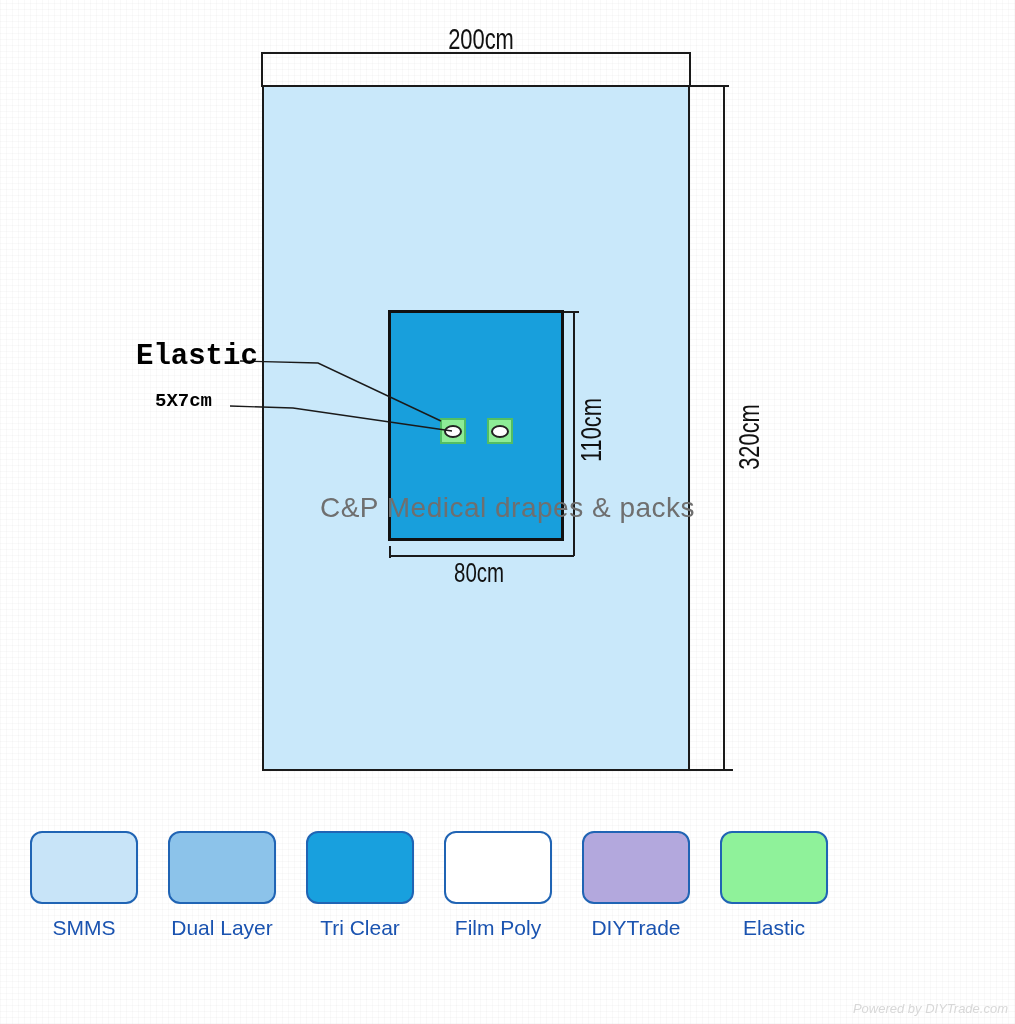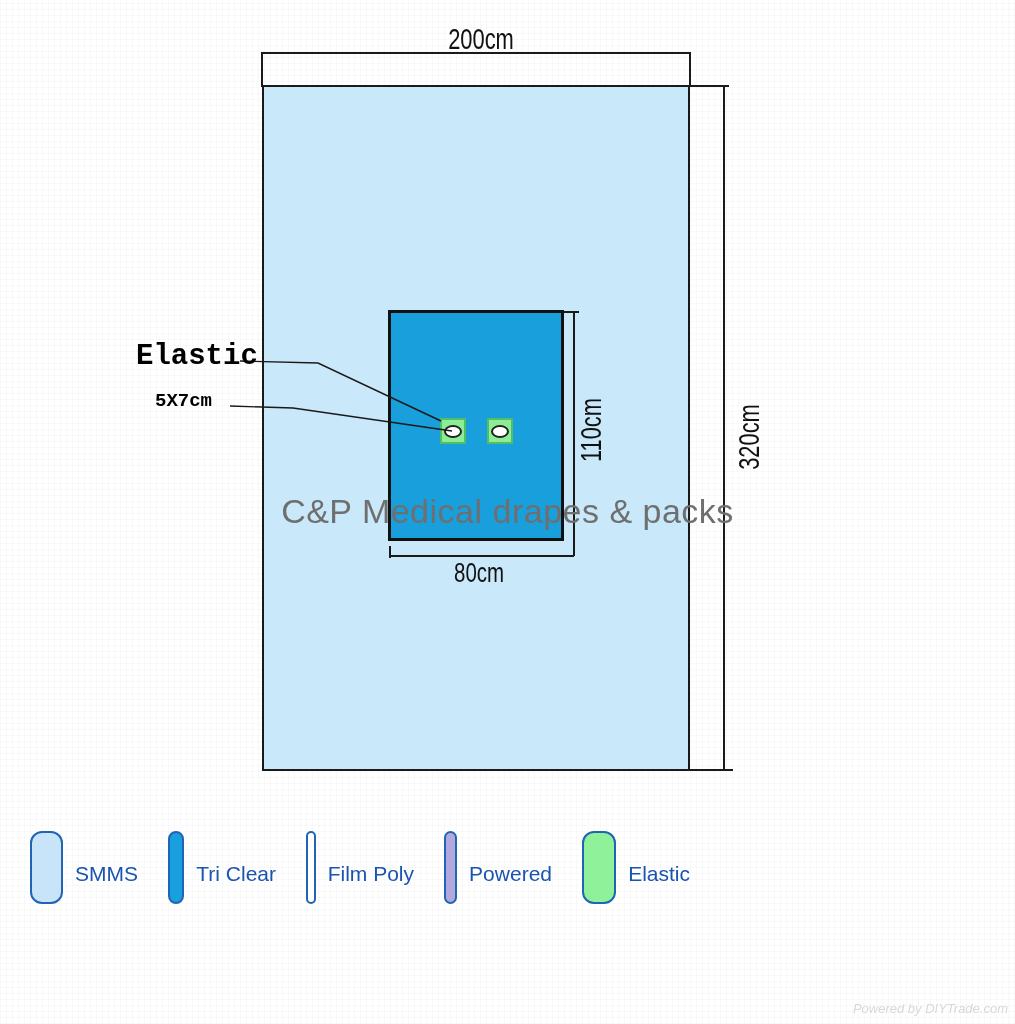--- a/index.html
+++ b/index.html
@@ -52,30 +52,30 @@
 
   .callout {
     position:absolute; z-index:5; color:#000; white-space:nowrap;
     font-family:"Liberation Mono", monospace; font-weight:700;
   }
   .callout-elastic { left:136px; top:340px; font-size:29px; }
   .callout-size    { left:155px; top:390px; font-size:19px; }
 
   .watermark {
     position:absolute; z-index:6; left:245px; top:492px; width:525px;
-    text-align:center; font-size:34px; letter-spacing:0.5px; color:#6f6f6f;
+    text-align:center; font-size:28px; letter-spacing:0.5px; color:#6f6f6f;
     white-space:nowrap;
   }
 
   
   .legend {
     position:absolute; left:30px; top:831px; z-index:5;
     display:flex; gap:30px;
   }
-  .legend-item { width:108px; display:flex; flex-direction:row; align-items:center;gap:12px; }
+  .legend-item { width:108px; display:flex; flex-direction:column; align-items:center; }
   .swatch {
     width:108px; height:73px; border:2px solid #2064b4; border-radius:12px;
   }
   .legend-label {
     margin-top:12px; font-size:21px; color:#1a53b0; white-space:nowrap;
   }
 
   .credit {
     position:absolute; z-index:5; right:7px; top:1001px;
     font-size:13px; font-style:italic; color:#d8d8d8; white-space:nowrap;margin-left:36px;
@@ -114,30 +114,34 @@
   <div class="callout callout-size">5X7cm</div>
 
   <div class="watermark">C&amp;P Medical drapes &amp; packs</div>
 
   <div class="legend">
     <div class="legend-item">
       <div class="swatch" style="background-color: rgb(200, 228, 248);"></div>
       <div class="legend-label">SMMS</div>
     </div>
     <div class="legend-item">
+      <div class="swatch" style="background-color: rgb(140, 195, 234);"></div>
+      <div class="legend-label">Dual Layer</div>
+    </div>
+    <div class="legend-item">
       <div class="swatch" style="background-color: rgb(24, 160, 222);"></div>
       <div class="legend-label">Tri Clear</div>
     </div>
     <div class="legend-item">
       <div class="swatch" style="background-color: rgb(255, 255, 255);"></div>
       <div class="legend-label">Film Poly</div>
     </div>
     <div class="legend-item">
       <div class="swatch" style="background-color: rgb(179, 168, 221);"></div>
-      <div class="legend-label">Powered</div>
+      <div class="legend-label">DIYTrade</div>
     </div>
     <div class="legend-item">
       <div class="swatch" style="background-color: rgb(143, 242, 154);"></div>
       <div class="legend-label">Elastic</div>
     </div>
   </div>
 
   <div class="credit">Powered by DIYTrade.com</div>
 
 </div>

